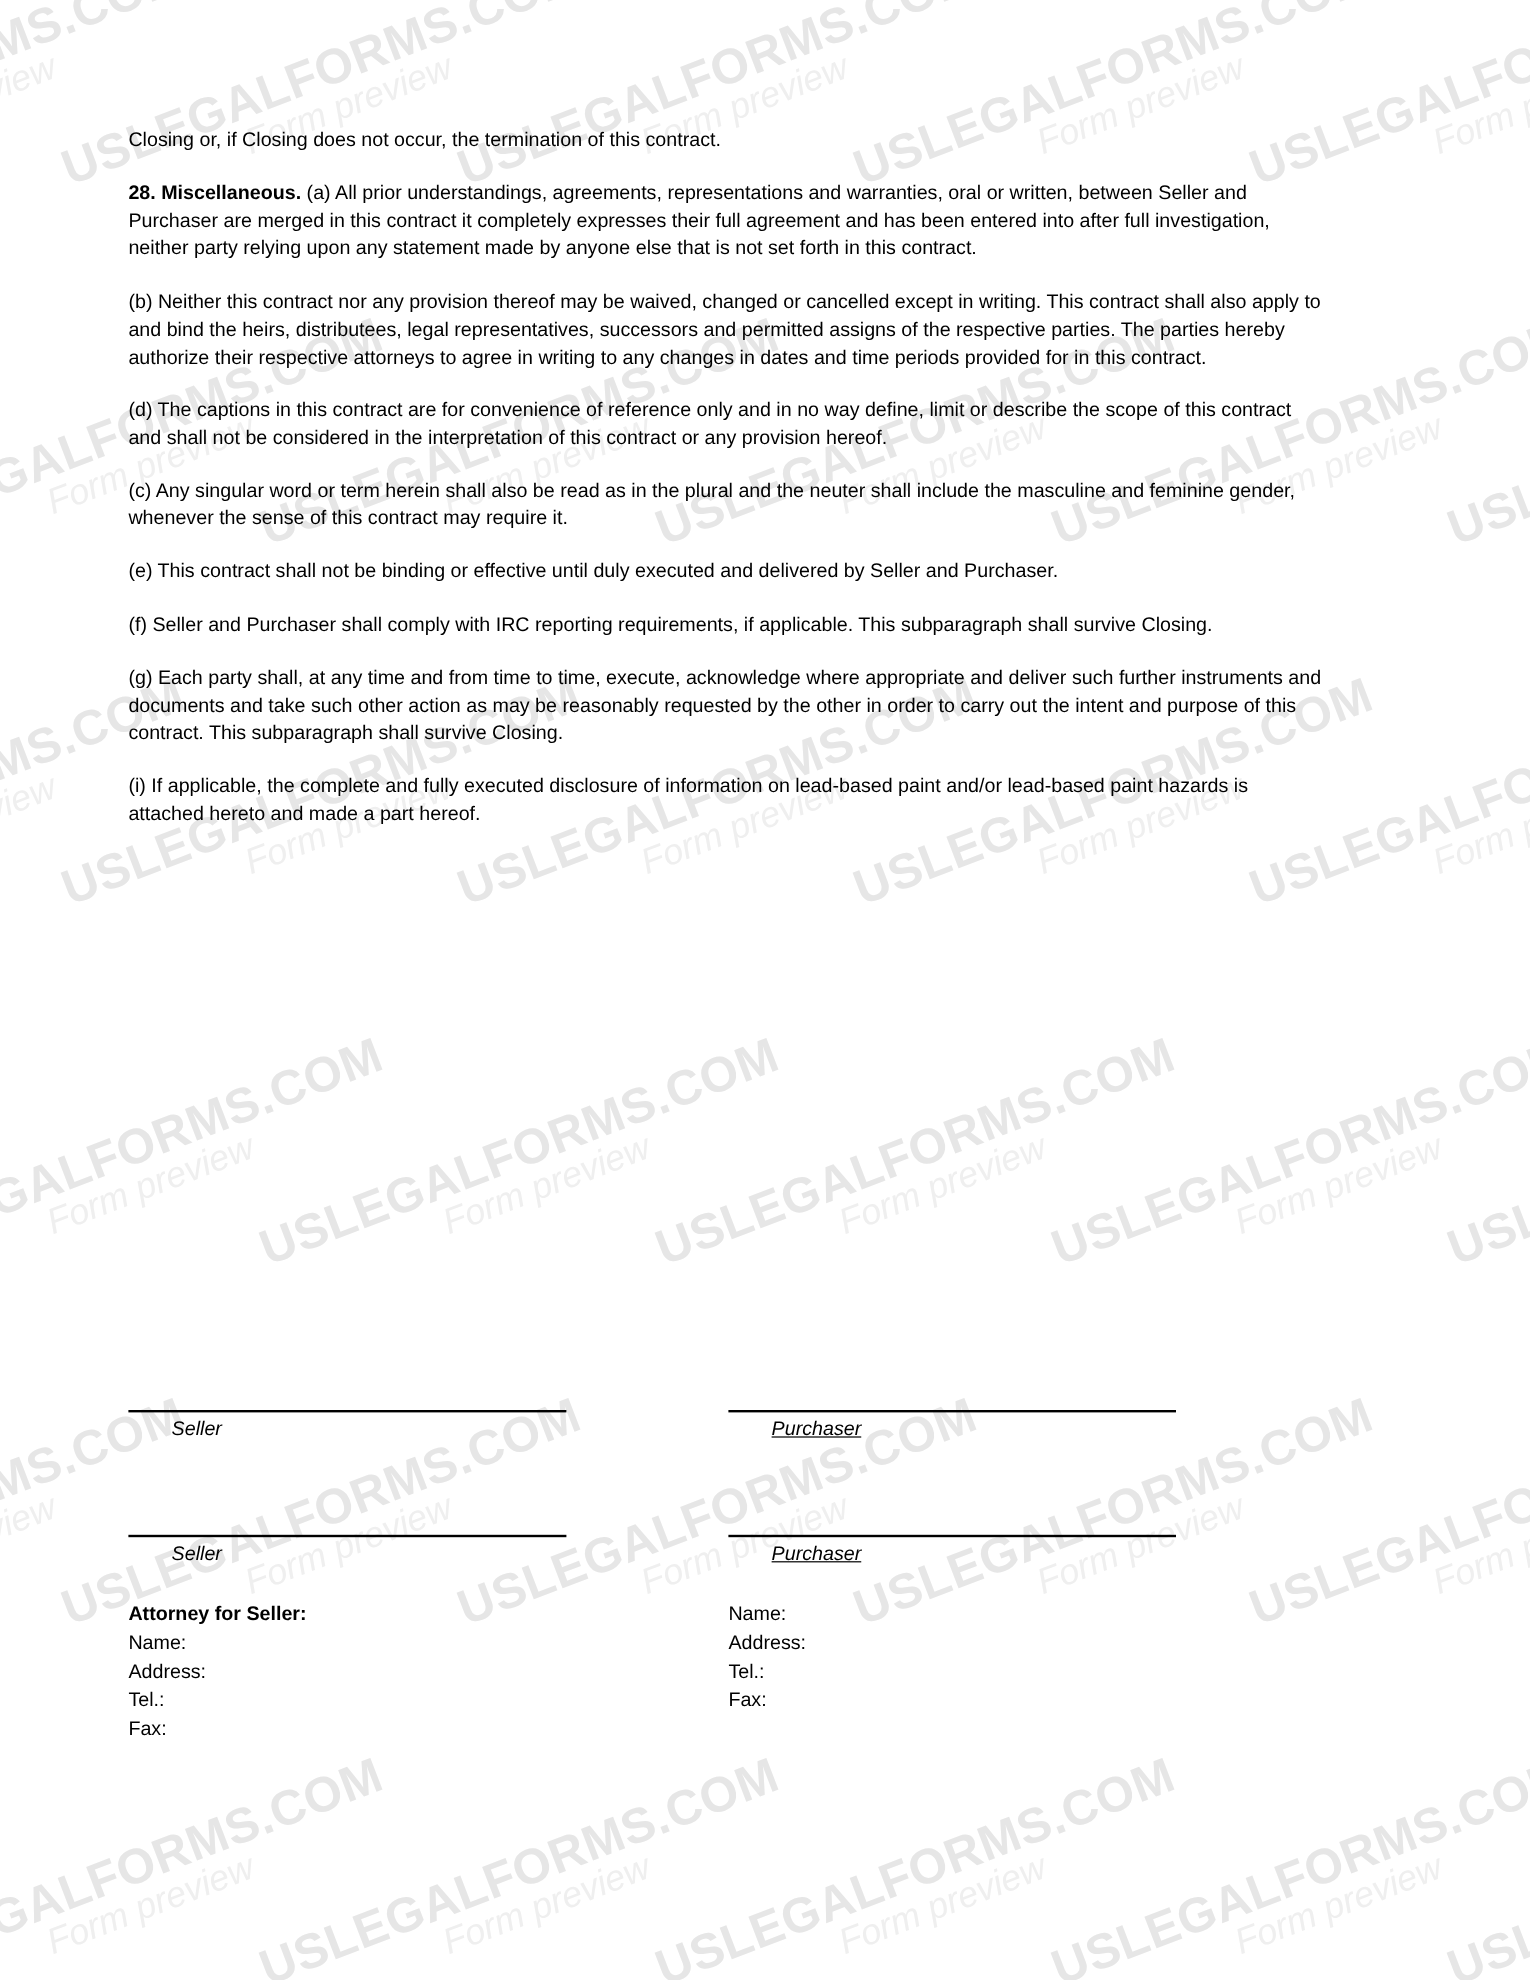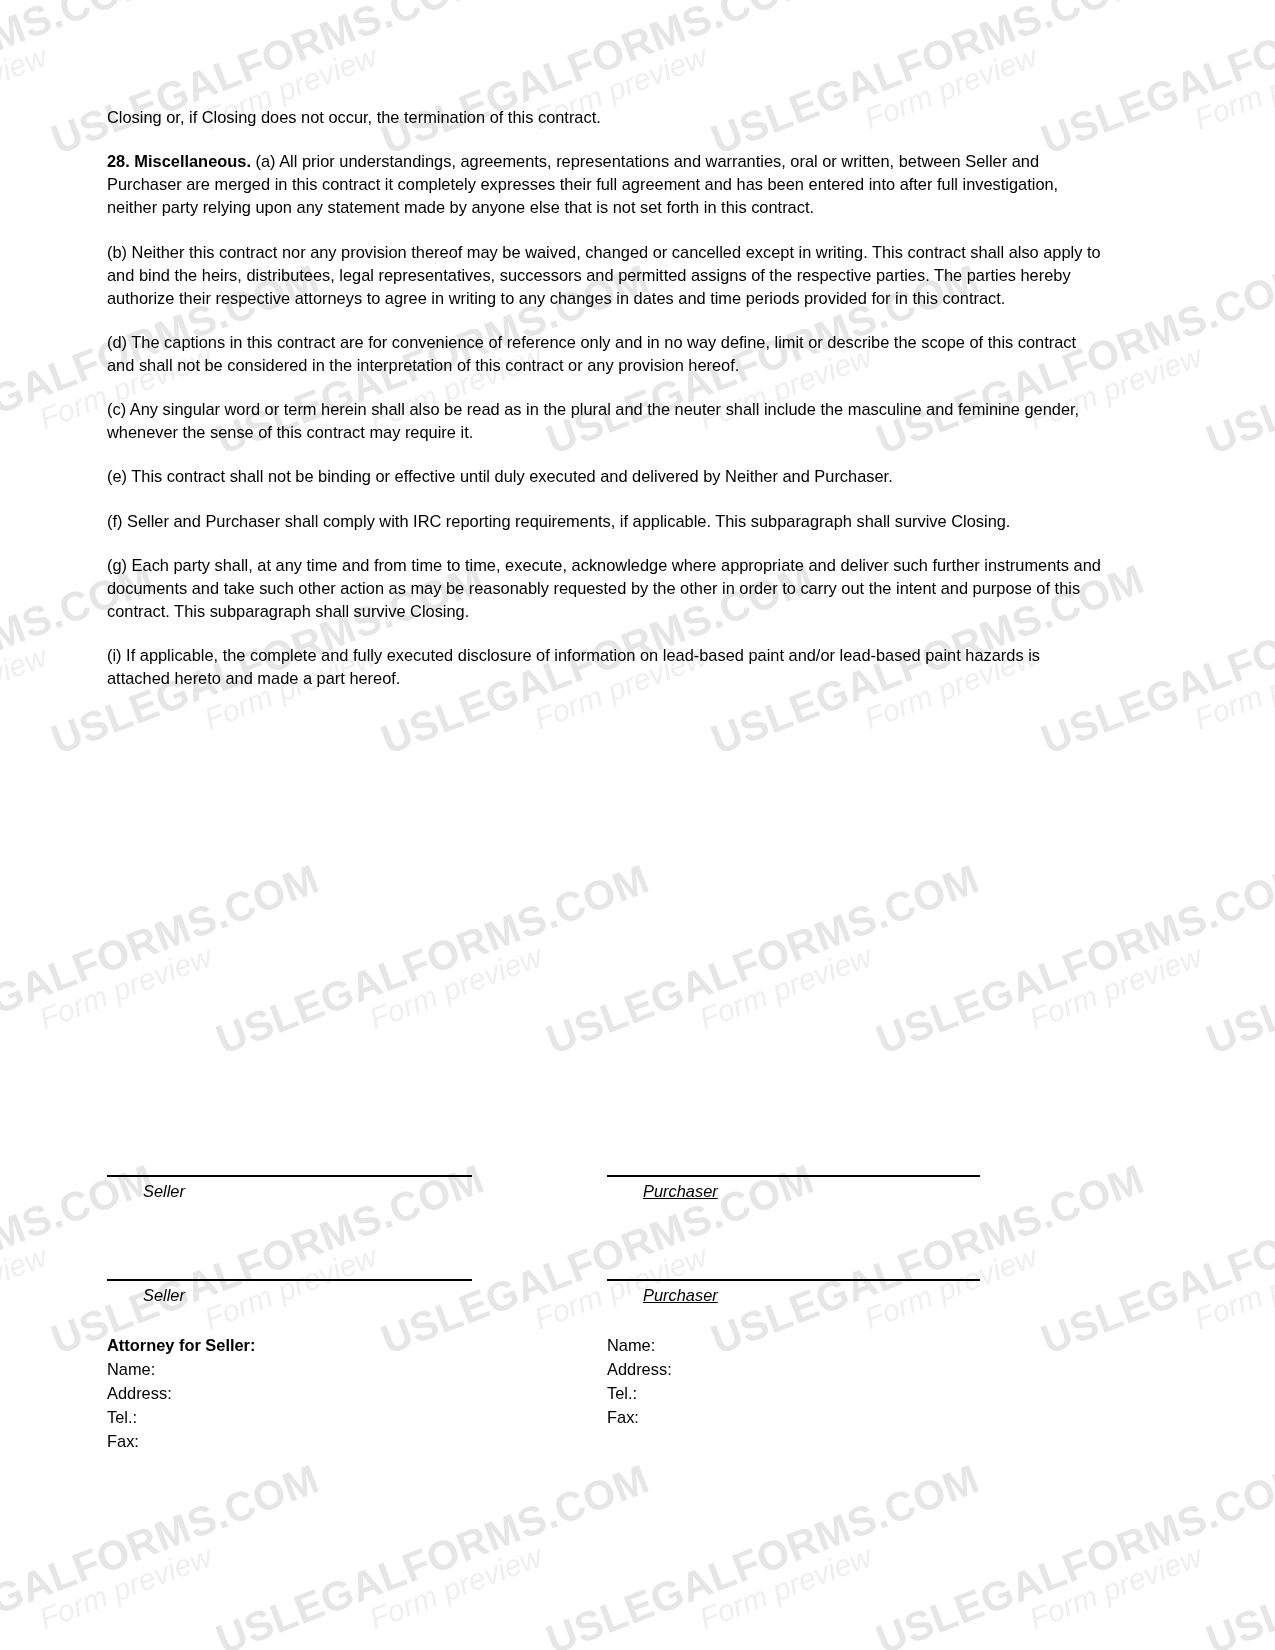--- a/index.html
+++ b/index.html
@@ -290,21 +290,21 @@
       <p class="para">Closing or, if Closing does not occur, the termination of this contract.</p>
 
       <p class="para"><span class="lead-num">28. Miscellaneous.</span><span> (a) All prior understandings, agreements, representations and warranties, oral or written, between Seller and Purchaser are merged in this contract it completely expresses their full agreement and has been entered into after full investigation, neither party relying upon any statement made by anyone else that is not set forth in this contract.</span></p>
 
       <p class="para">(b) Neither this contract nor any provision thereof may be waived, changed or cancelled except in writing. This contract shall also apply to and bind the heirs, distributees, legal representatives, successors and permitted assigns of the respective parties. The parties hereby authorize their respective attorneys to agree in writing to any changes in dates and time periods provided for in this contract.</p>
 
       <p class="para">(d) The captions in this contract are for convenience of reference only and in no way define, limit or describe the scope of this contract and shall not be considered in the interpretation of this contract or any provision hereof.</p>
 
       <p class="para">(c) Any singular word or term herein shall also be read as in the plural and the neuter shall include the masculine and feminine gender, whenever the sense of this contract may require it.</p>
 
-      <p class="para">(e) This contract shall not be binding or effective until duly executed and delivered by Neither and Purchaser.</p>
+      <p class="para">(e) This contract shall not be binding or effective until duly executed and delivered by Seller and Purchaser.</p>
 
       <p class="para">(f) Seller and Purchaser shall comply with IRC reporting requirements, if applicable. This subparagraph shall survive Closing.</p>
 
       <p class="para">(g) Each party shall, at any time and from time to time, execute, acknowledge where appropriate and deliver such further instruments and documents and take such other action as may be reasonably requested by the other in order to carry out the intent and purpose of this contract. This subparagraph shall survive Closing.</p>
 
 
       <p class="para">(i) If applicable, the complete and fully executed disclosure of information on lead-based paint and/or lead-based paint hazards is attached hereto and made a part hereof.</p>
 
 
     </div>

